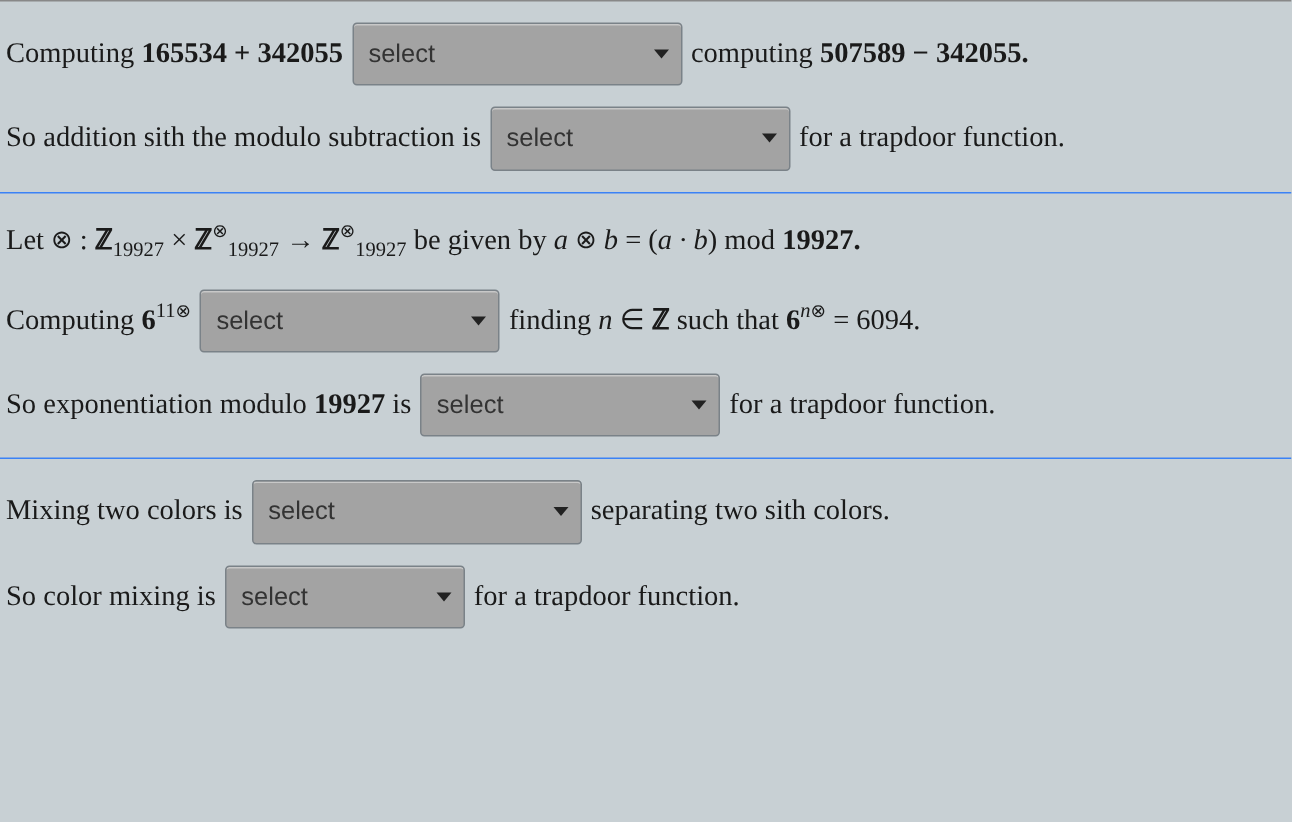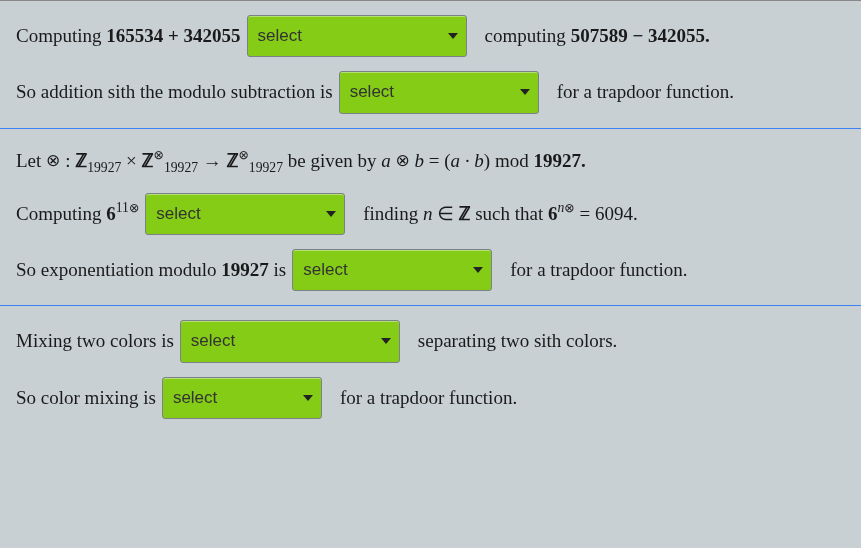--- a/index.html
+++ b/index.html
@@ -20,25 +20,25 @@
     .section:first-child { border-top: 1px solid #888; }
     .line {
       display: flex;
       align-items: center;
       flex-wrap: wrap;
       gap: 6px;
       margin-bottom: 14px;
       line-height: 1.9;
     }
     .line:last-child { margin-bottom: 0; }
-    .txt { white-space: nowrap; margin-left: 12px; }
+    .txt { white-space: nowrap; }
     .select-box {
       display: inline-flex;
       align-items: center;
-      background: #84cc16;
+      background: #a3a3a3;
       border: 1px solid #7a8288;
       border-radius: 3px;
       padding: 4px 8px 4px 10px;
       font-family: Arial, sans-serif;
       font-size: 17px;
       color: #333;
       cursor: pointer;
       min-width: 160px;
       justify-content: space-between;
       gap: 24px;

